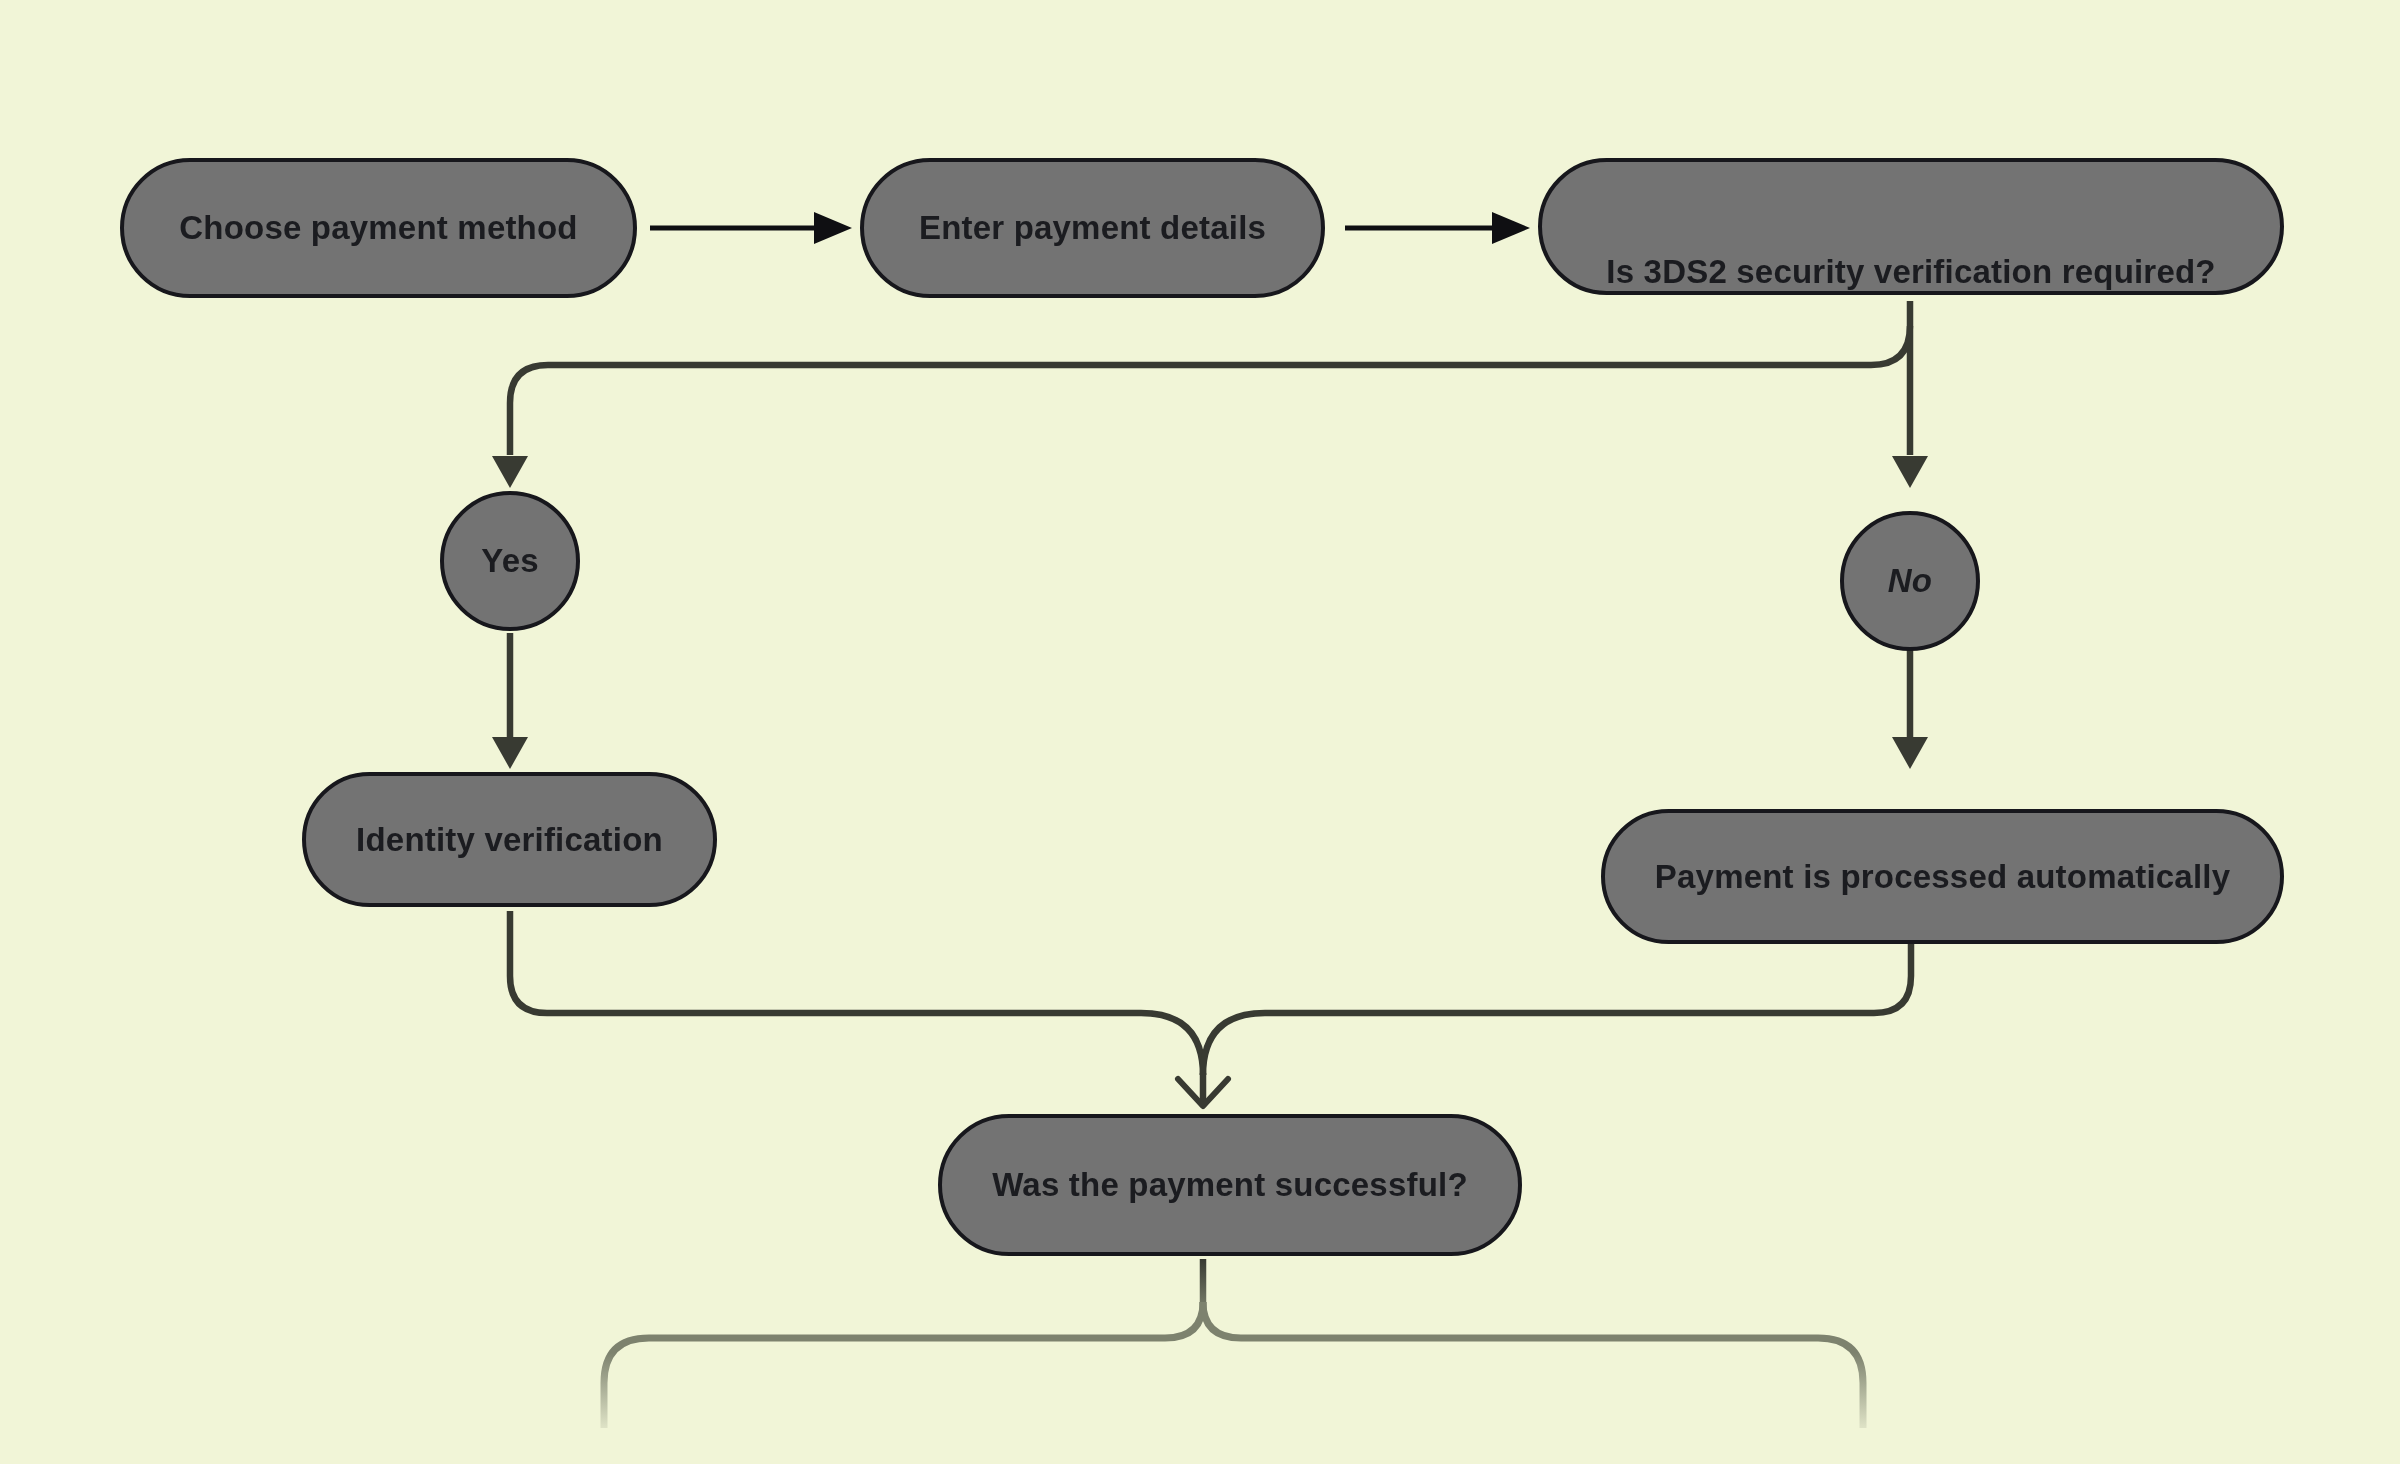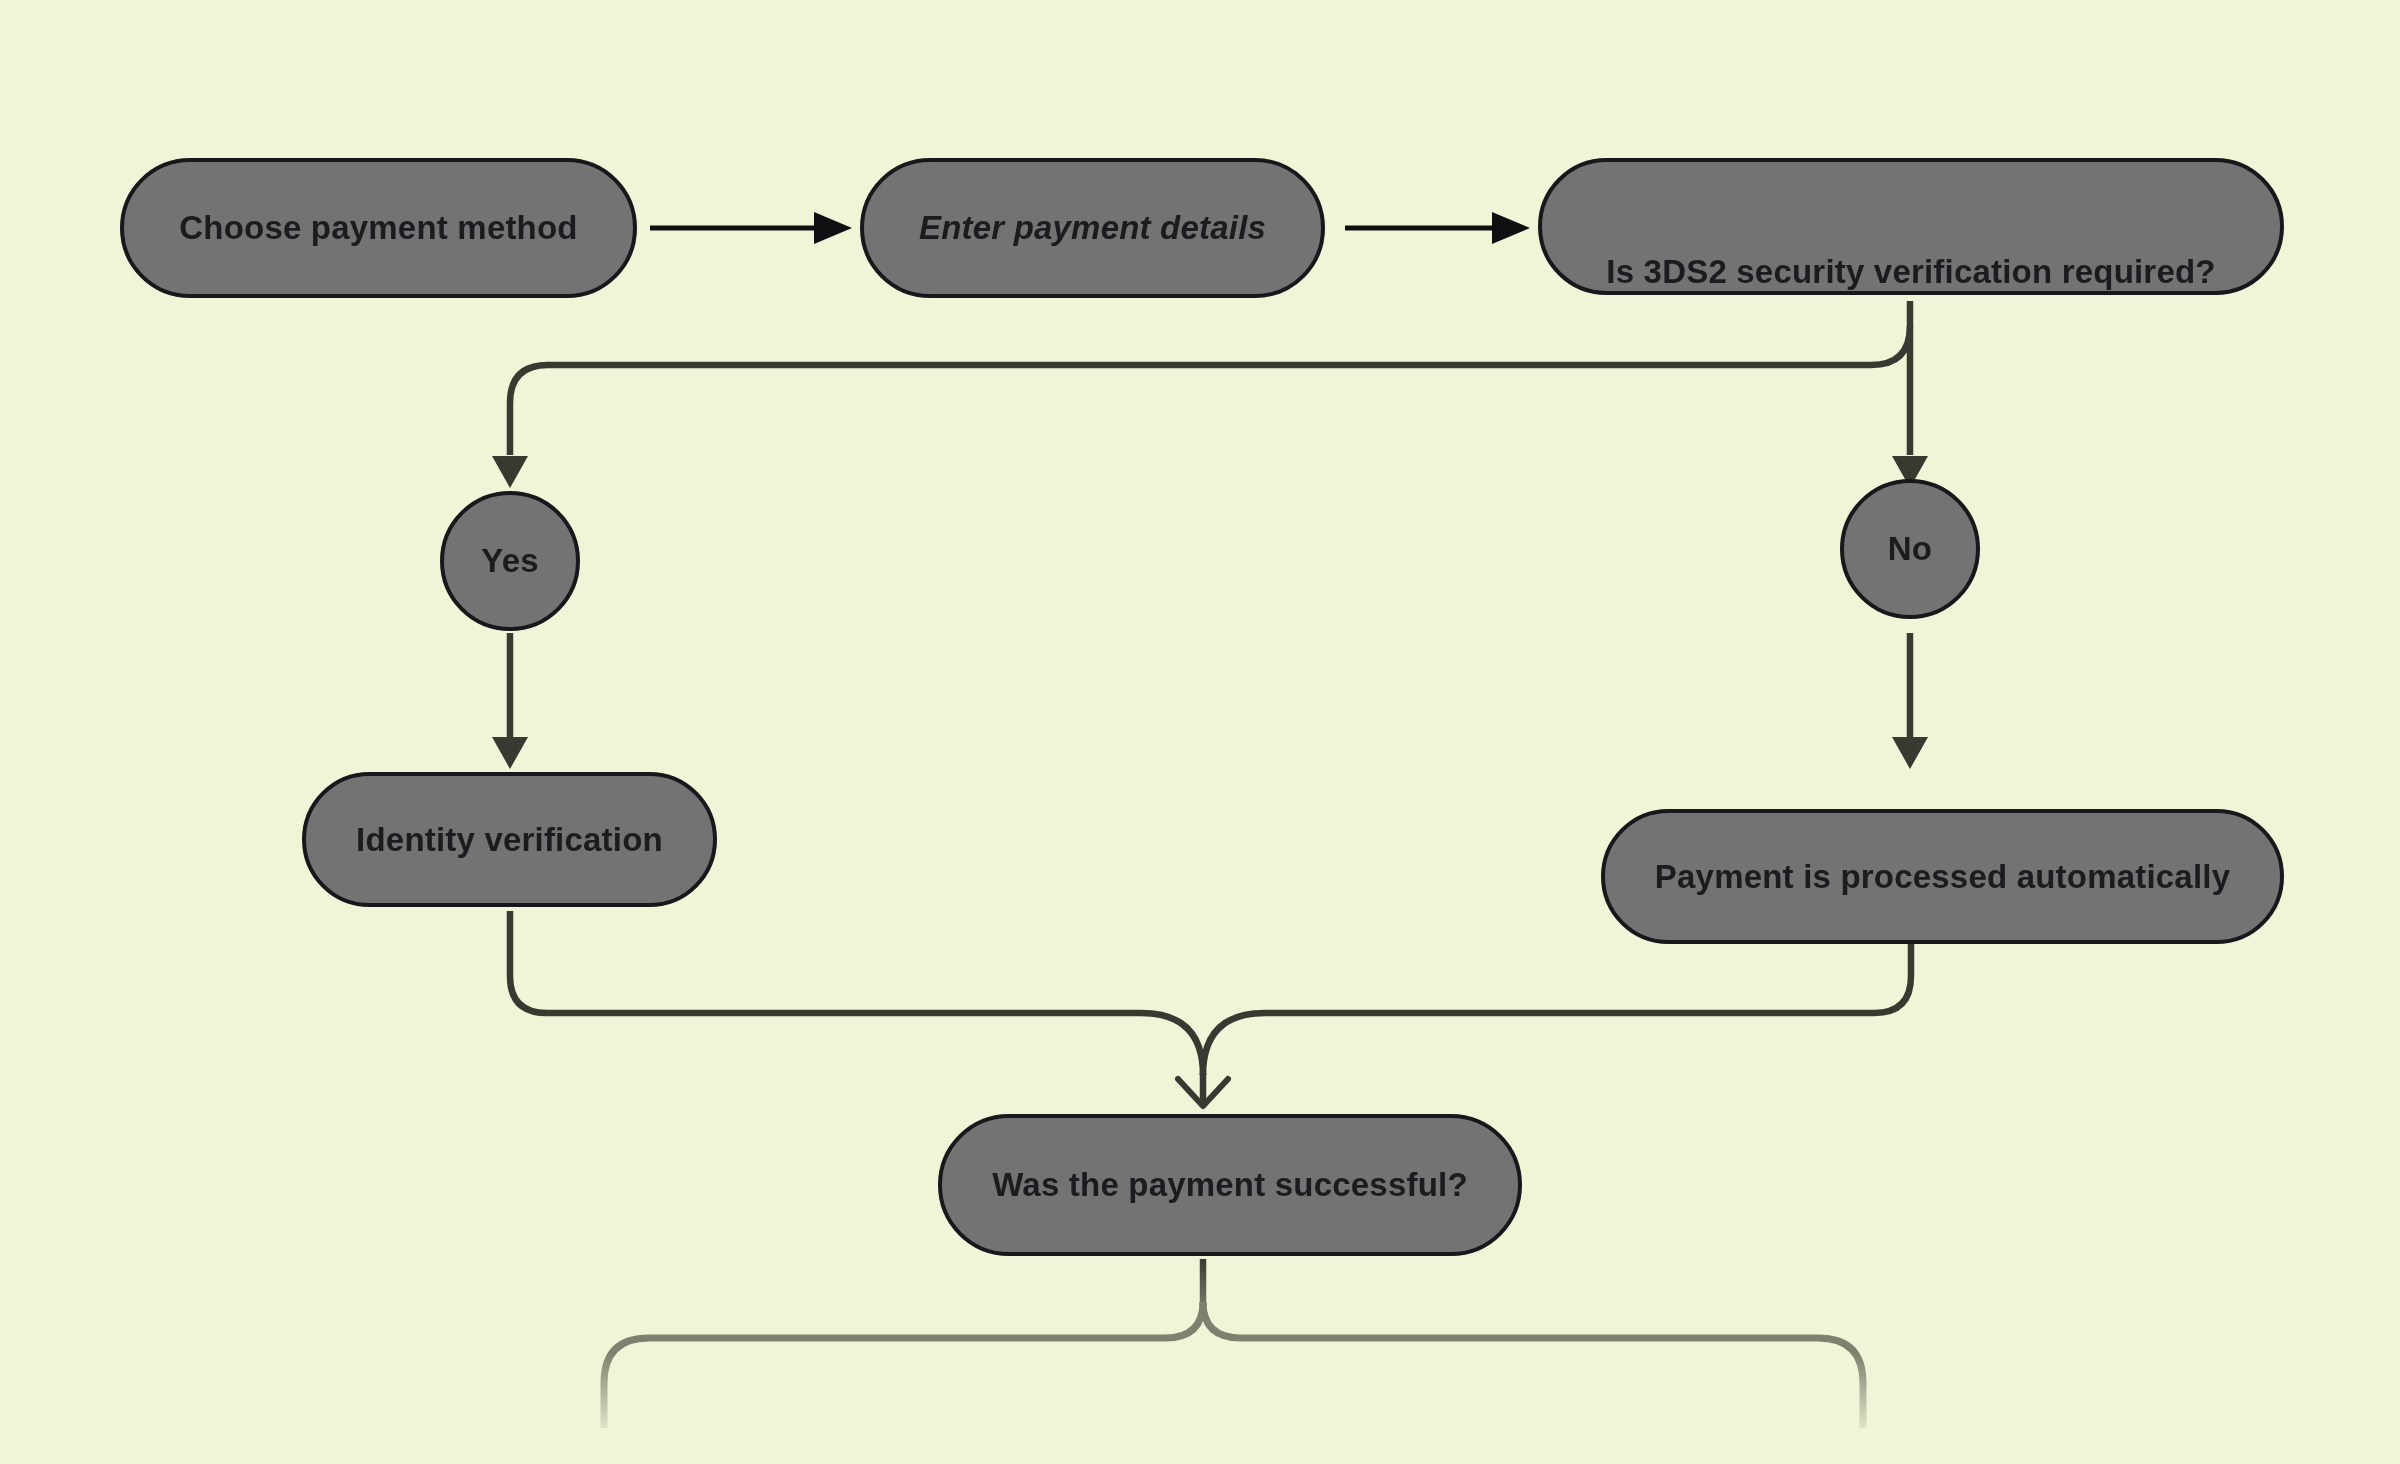--- a/index.html
+++ b/index.html
@@ -100,33 +100,33 @@
       <path d="M1203 1259 V1308" stroke="url(#darkToOlive)" stroke-width="6.5" fill="none"></path>
       <path d="M1203 1302 Q1203 1338 1165 1338 H649 Q604 1338 604 1383 V1428" stroke="url(#oliveFade)" stroke-width="7" fill="none"></path>
       <path d="M1203 1302 Q1203 1338 1241 1338 H1818 Q1863 1338 1863 1383 V1428" stroke="url(#oliveFade)" stroke-width="7" fill="none"></path>
     </g>
   </svg>
 
   <div class="node" style="left:120px; top:158px; width:517px; height:140px;">
     <span>Choose payment method</span>
   </div>
 
-  <div class="node" style="left:860px; top:158px; width:465px; height:140px;font-style:italic;">
+  <div class="node" style="left:860px; top:158px; width:465px; height:140px;">
     <span>Enter payment details</span>
   </div>
 
   <div class="node" style="left:1538px; top:158px; width:746px; height:137px;align-items:flex-end;">
     <span>Is 3DS2 security verification required?</span>
   </div>
 
   <div class="node node--circle" style="left:440px; top:491px; width:140px; height:140px;text-align:right;">
     <span>Yes</span>
   </div>
 
-  <div class="node node--circle" style="left:1840px; top:479px; width:140px; height:140px;">
+  <div class="node node--circle" style="left:1840px; top:511px; width:140px; height:140px;font-style:italic;">
     <span>No</span>
   </div>
 
   <div class="node" style="left:302px; top:772px; width:415px; height:135px;">
     <span>Identity verification</span>
   </div>
 
   <div class="node" style="left:1601px; top:765px; width:683px; height:135px;margin-top:44px;">
     <span>Payment is processed automatically</span>
   </div>

